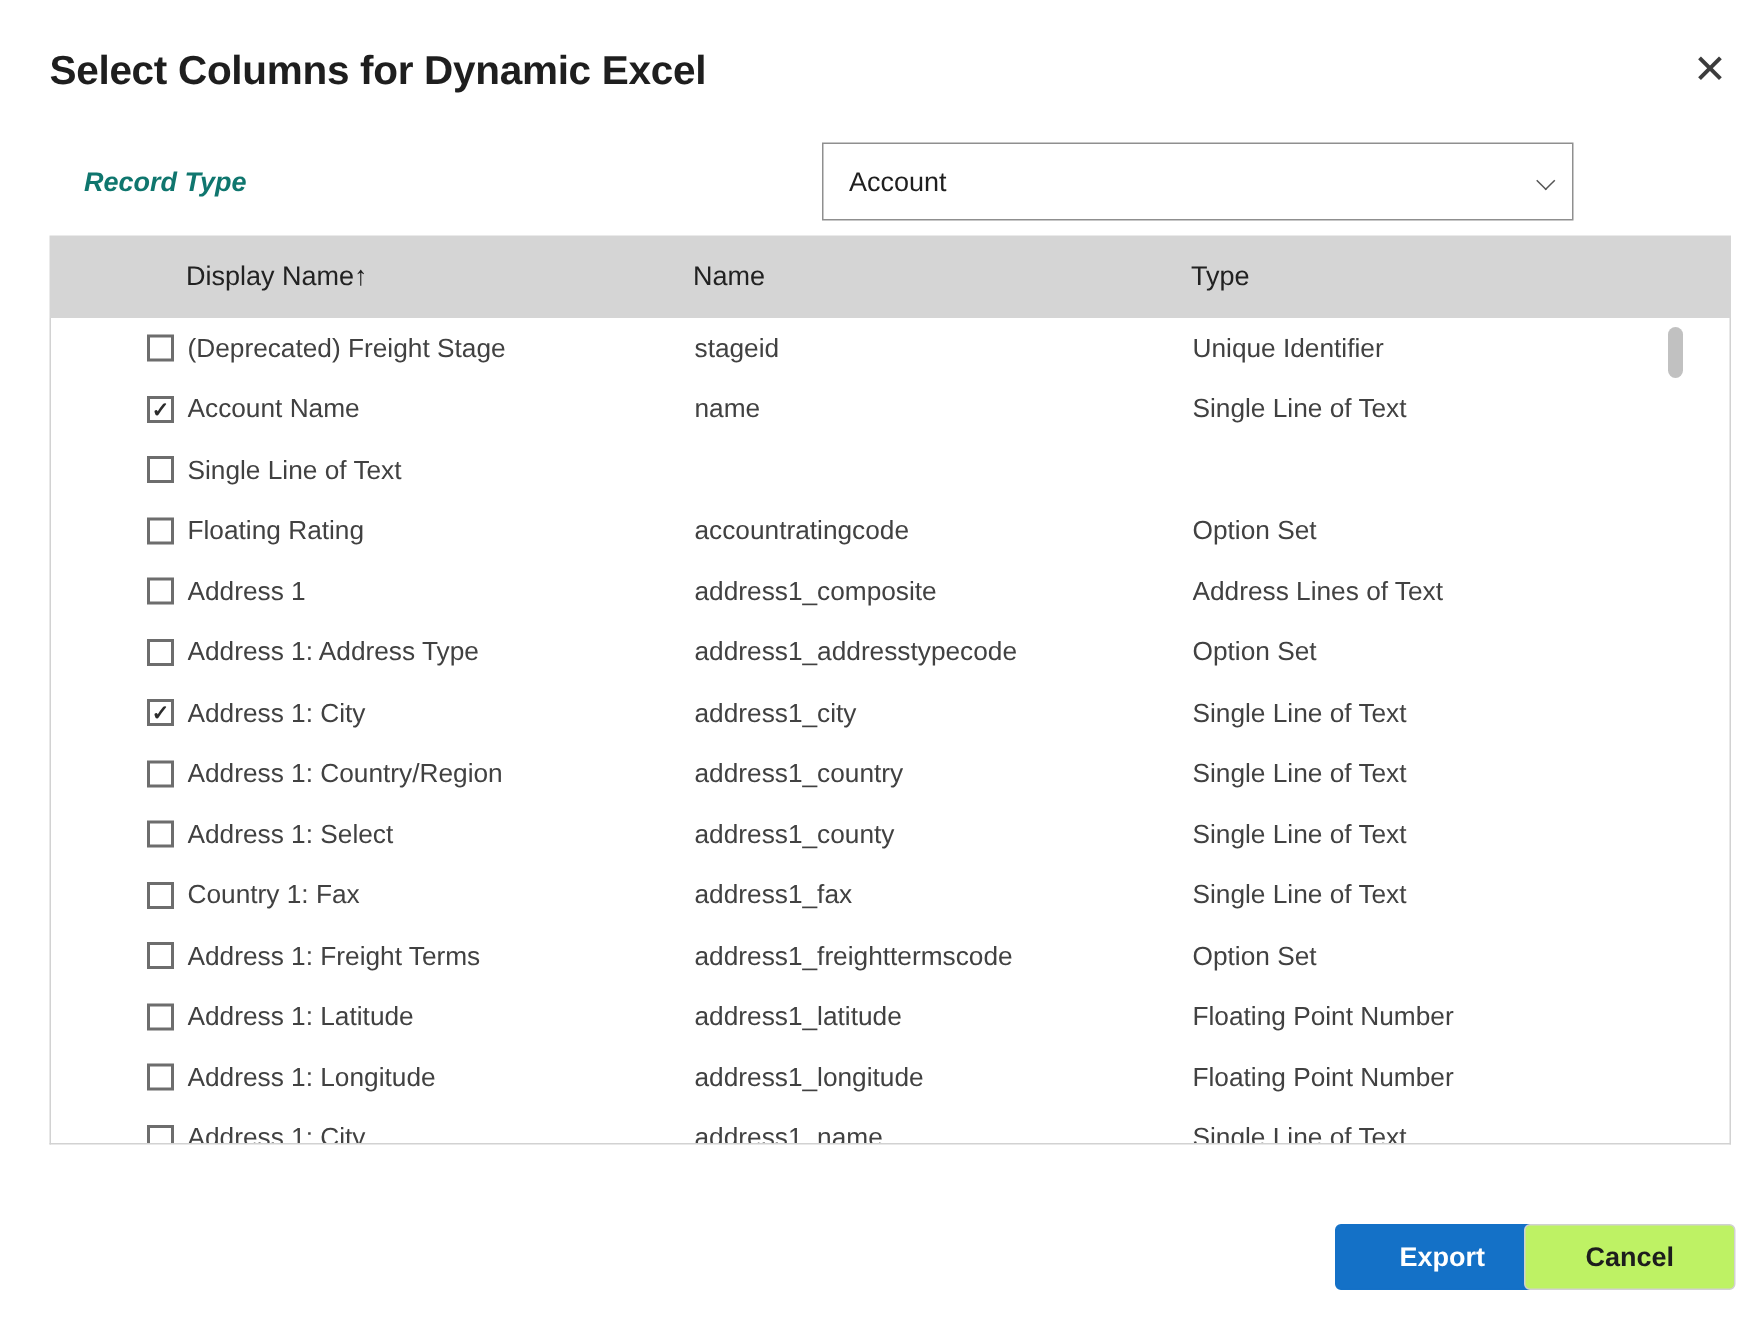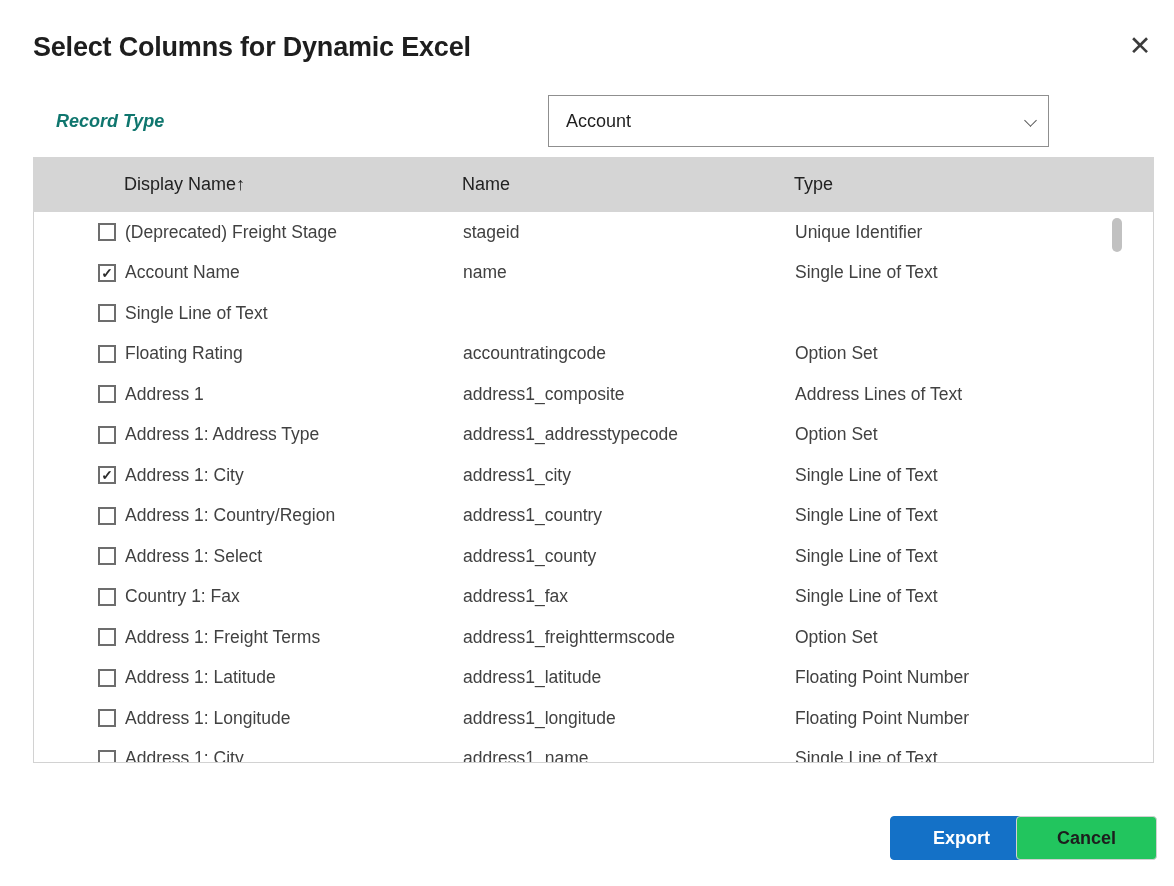--- a/index.html
+++ b/index.html
@@ -37,21 +37,21 @@
     align-items:center;justify-content:center;cursor:pointer;}
   .checkbox .check{font-size:14px;font-weight:700;color:#2c2c2c;line-height:1;}
   .cell{overflow:hidden;white-space:nowrap;text-overflow:ellipsis;padding-right:8px;}
 
   .scroll-thumb{position:absolute;left:1078px;top:6px;width:10px;height:34px;border-radius:5px;background:#c1c1c1;cursor:grab;}
 
   .btn{position:absolute;top:816px;height:44px;border-radius:4px;font-size:18px;cursor:pointer;
     font-family:"Liberation Sans", sans-serif;}
   .btn-export{left:858px;width:143px;background:var(--accent);border:1px solid var(--accent);
     color:#fff;font-weight:700;margin-left:32px;}
-  .btn-cancel{left:1016px;width:141px;background:#22c55e;border:1px solid #d1d1d1;color:#1d1d1d;font-weight:700;}
+  .btn-cancel{left:1016px;width:141px;background:#bef264;border:1px solid #d1d1d1;color:#1d1d1d;font-weight:700;}
 </style>
 </head>
 <body>
 
 <div class="dialog">
 
   <div class="title">Select Columns for Dynamic Excel</div>
 
   <button class="close-btn">✕</button>
 

